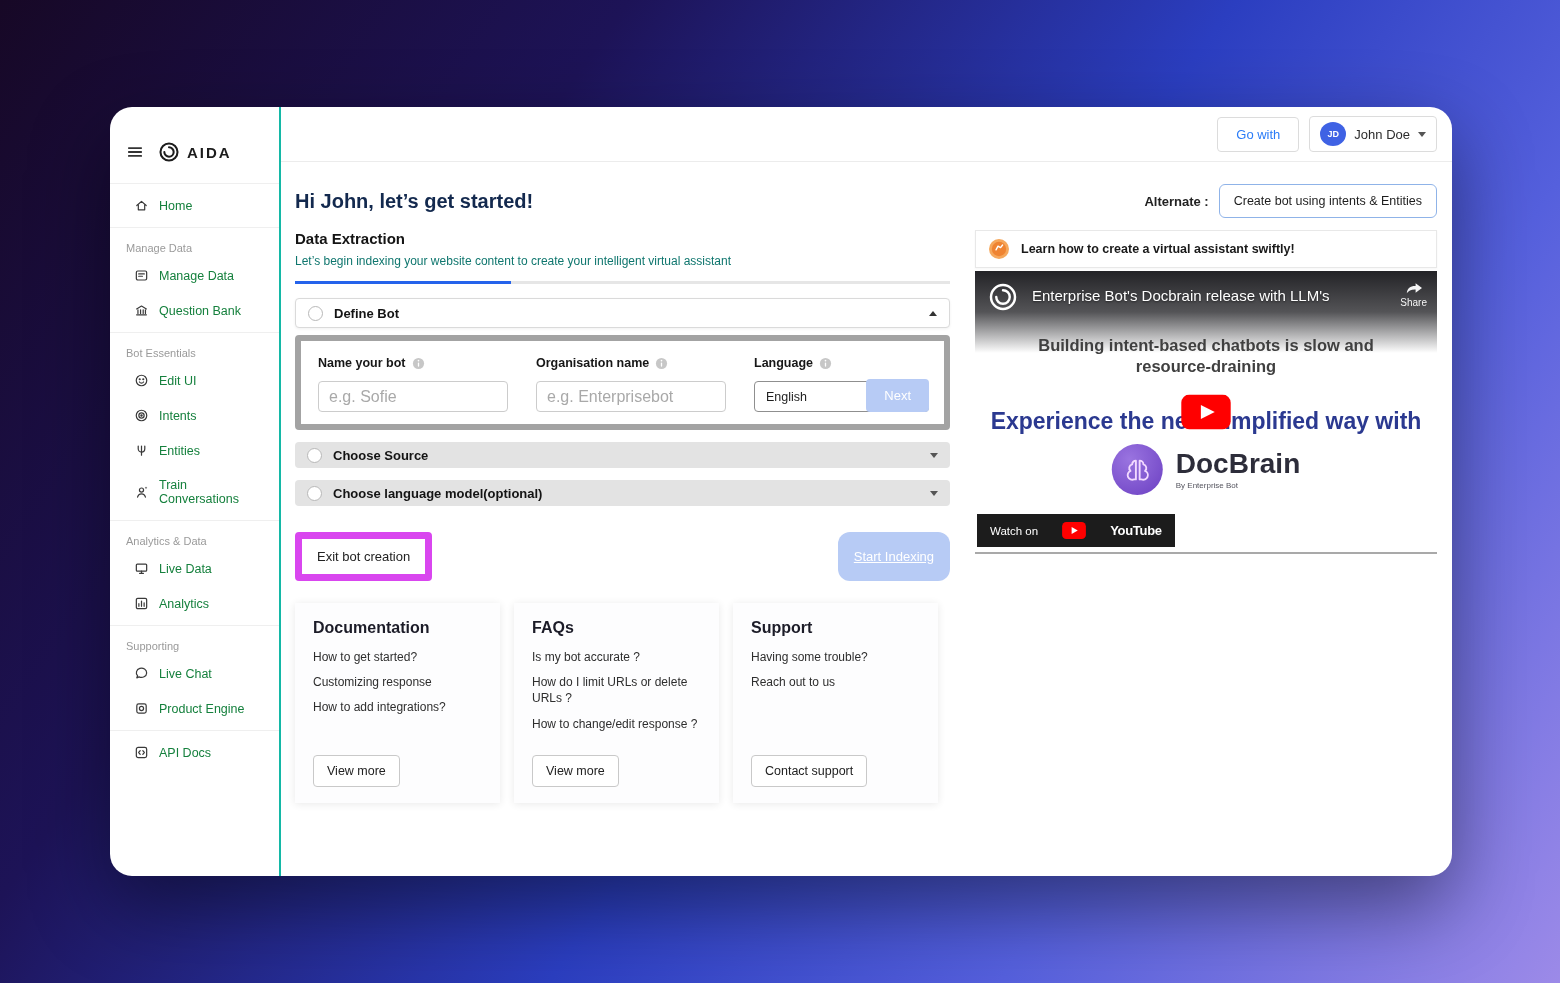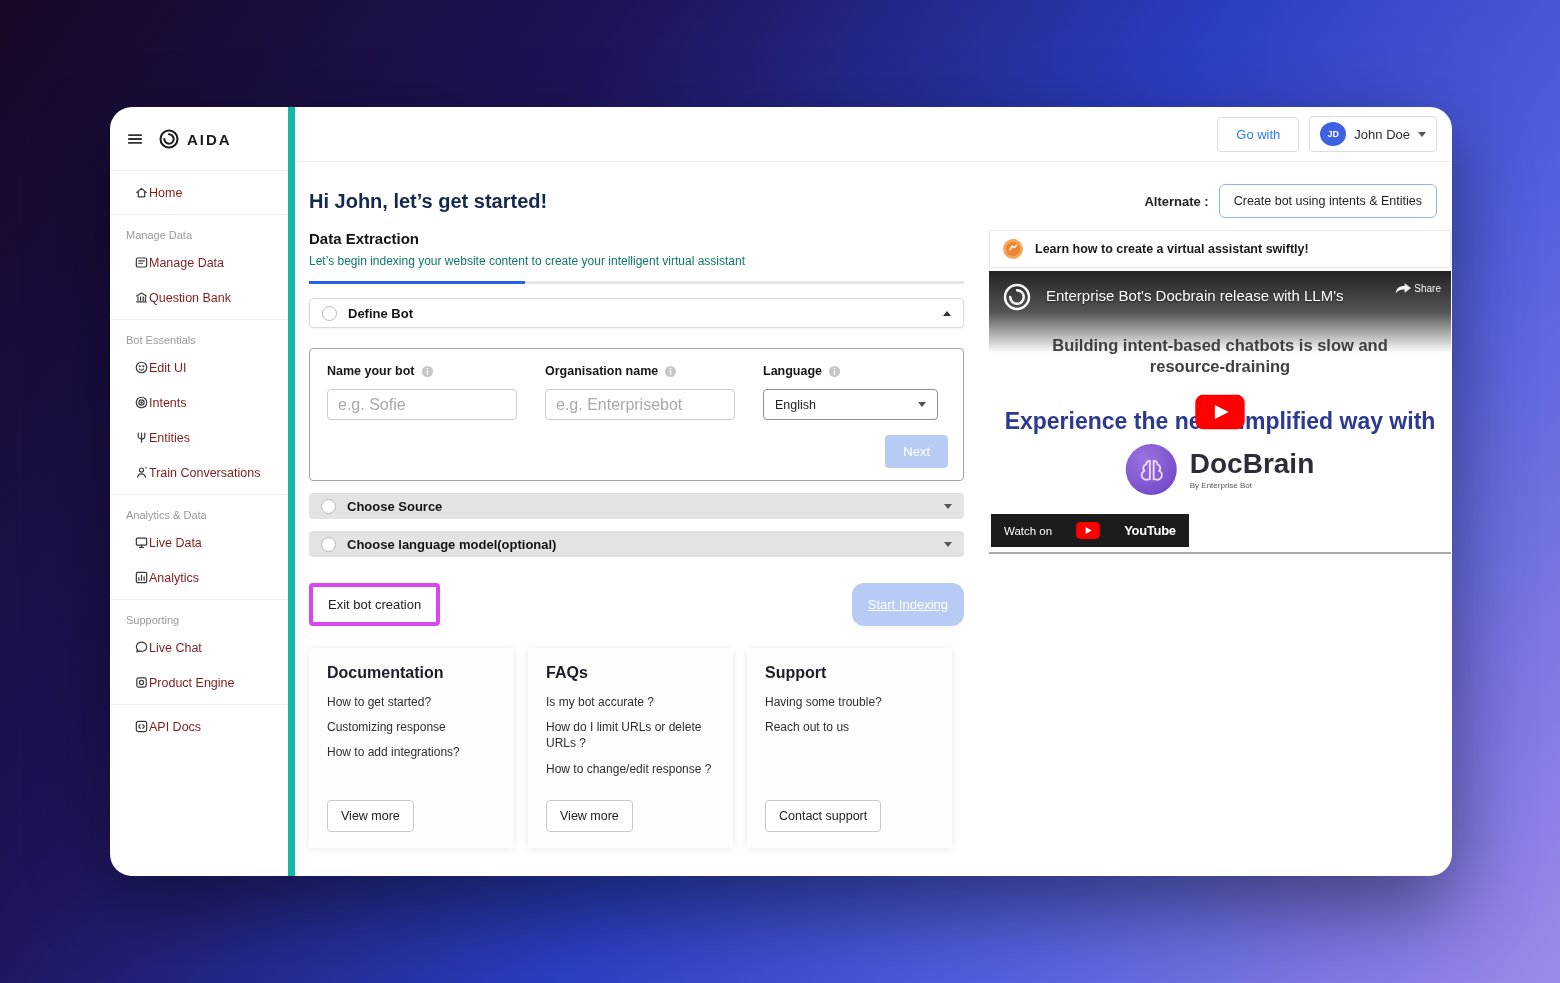--- a/index.html
+++ b/index.html
@@ -8,27 +8,27 @@
     font-family: "Liberation Sans", sans-serif;
     background: linear-gradient(125deg, #170826 0%, #1d1357 28%, #2b3ec0 55%, #5560dd 75%, #9c8ae8 100%);
     overflow: hidden;
   }
   .window {
     position: absolute; left: 110px; top: 107px; width: 1342px; height: 769px;
     background: #fff; border-radius: 22px; overflow: hidden; display: flex;
     box-shadow: 0 30px 80px rgba(0,0,0,0.45);
   }
   
-  .sidebar { width: 185px; border-right: 7px solid #14b8a6; flex-shrink: 0; padding-top: 3px; }
+  .sidebar { width: 171px; border-right: 2px solid #14b8a6; flex-shrink: 0; padding-top: 16px; }
   .sb-head { display:flex; align-items:center; gap:14px; padding: 18px 14px 16px 16px; }
   .sb-head .logo-wrap { display:flex; align-items:center; gap:7px; }
   .sb-title { font-size: 15px; font-weight: 700; letter-spacing: 2px; color:#1c1c1c; }
   .sb-divider { border-top: 1px solid #efefef; margin: 4px 0; }
   .sb-section { font-size: 11px; color: #9a9a9a; padding: 10px 16px 4px 16px; }
-  .sb-item { display:flex; align-items:center; gap:0; padding: 10px 16px 10px 24px; font-size: 12.5px; color:#7f1d1d; cursor:pointer; }
+  .sb-item { display:flex; align-items:center; gap:10px; padding: 10px 16px 10px 24px; font-size: 12.5px; color:#15803d; cursor:pointer; }
   .sb-item .icon, .icon { display:inline-flex; }
   .sb-item svg { width:15px; height:15px; }
   
   .main { flex: 1; display:flex; flex-direction:column; min-width:0; }
   .topbar { height: 55px; border-bottom: 1px solid #ececec; display:flex; align-items:center; justify-content:flex-end; gap: 10px; padding: 0 15px; flex-shrink:0; }
   .btn-golive { background:#fff; border:1px solid #dcdcdc; color:#2b7cf7; border-radius:4px; font-size:13px; padding: 9px 18px; cursor:pointer; font-family:inherit; }
   .user-chip { display:flex; align-items:center; gap:8px; border:1px solid #dcdcdc; border-radius:4px; padding: 5px 10px; cursor:pointer; background:#fff; }
   .avatar { width:26px; height:24px; border-radius:50%; background:#3f62e4; color:#fff; font-size:9px; font-weight:700; display:flex; align-items:center; justify-content:center; }
   .user-name { font-size:13px; color:#2c2c2c; }
   .caret-down { width:0; height:0; border-left:4px solid transparent; border-right:4px solid transparent; border-top:5px solid #555; }
@@ -44,44 +44,44 @@
   .right-col { width: 462px; flex-shrink:0; }
   .sec-title { font-size: 15px; font-weight: 700; color:#141414; margin-bottom: 7px; }
   .sec-sub { font-size: 12px; color:#0f766e; margin-bottom: 13px; }
   .progress { height: 3px; background:#e6e6e6; margin-bottom: 14px; }
   .progress .fill { height:100%; width:33%; background:#2563eb; }
   .acc { border:1px solid #dadada; border-radius:4px; height:30px; display:flex; align-items:center; gap:11px; padding: 0 12px; background:#fff; box-shadow:0 1px 3px rgba(0,0,0,0.06); cursor:pointer; }
   .radio { width:15px; height:15px; border-radius:50%; border:1.5px solid #b8b8b8; background:#fff; flex-shrink:0; }
   .acc-label { font-size: 13px; font-weight: 700; color:#141414; }
   .acc .tail { margin-left:auto; }
   .acc-gray { background:#e3e3e3; border:none; box-shadow:none; height:26px; margin-top:12px; }
-  .form-card { border:1px solid #a3a3a3; border-radius:4px; margin-top:20px; padding: 15px 17px 12px; position:relative; height:133px; }
+  .form-card { border:6px solid #a3a3a3; border-radius:4px; margin-top:7px; padding: 15px 17px 12px; position:relative; height:95px; }
   .fields { display:flex; gap: 28px; }
   .field .lbl-row { display:flex; align-items:center; gap:6px; }
   .field label { font-size:12.5px; font-weight:700; color:#171717; }
   .field input { margin-top:11px; width:190px; height:31px; border:1px solid #ccc; border-radius:4px; padding:0 10px; font-size:16px; font-family:inherit; color:#3b82f6; display:block; }
   .field input::placeholder { color:#a9a9a9; }
   .select-box { margin-top:11px; width:175px; height:31px; border:1px solid #8f8f8f; border-radius:4px; padding:0 11px; display:flex; align-items:center; justify-content:space-between; font-size:12.5px; color:#1f1f1f; cursor:pointer; background:#fff; }
   .btn-next { position:absolute; right:15px; bottom:12px; background:#b7cbf5; color:#fff; border:none; border-radius:4px; font-size:13px; padding: 9px 18px; font-family:inherit; }
   .actions { display:flex; justify-content:space-between; margin-top: 26px; }
-  .btn-exit { background:#fff; border:4px solid #d946ef; border-radius:4px; font-size:13px; color:#222; padding: 10px 15px; cursor:pointer; font-family:inherit; }
+  .btn-exit { background:#fff; border:7px solid #d946ef; border-radius:4px; font-size:13px; color:#222; padding: 10px 15px; cursor:pointer; font-family:inherit; }
   .btn-start { background:#b7cbf5; border:none; border-radius:12px; font-size:13px; color:#fff; padding: 10px 16px; font-family:inherit;text-decoration:underline; }
   .cards { display:flex; gap:14px; margin-top: 22px; }
   .card { width: 205px; height: 200px; background:#fdfdfe; box-shadow: 0 1px 8px rgba(0,0,0,0.09); padding: 16px 18px; display:flex; flex-direction:column; }
   .card h3 { font-size:16px; font-weight:600; color:#1c1c28; margin-bottom: 12px; }
   .card .line { font-size:12px; color:#2e2e2e; margin-bottom: 9px; line-height:1.35; }
   .card .btn-card { margin-top:auto; align-self:flex-start; background:#fff; border:1px solid #c9c9c9; border-radius:4px; font-size:12.5px; color:#222; padding: 8px 13px; cursor:pointer; font-family:inherit; }
   
   .promo { border:1px solid #e8e8e8; display:flex; align-items:center; gap:11px; padding: 7px 12px; margin-bottom:3px; box-shadow:0 1px 2px rgba(0,0,0,0.04); }
   .promo-txt { font-size:12.5px; font-weight:700; color:#1a1a1a; }
   .video { position:relative; height:283px; background:#fff; border-bottom:2px solid #a9a9a9; overflow:hidden; cursor:pointer; }
   .vid-grad { position:absolute; top:0; left:0; right:0; height:82px; background:linear-gradient(180deg, rgba(18,18,22,0.93) 0%, rgba(18,18,22,0.72) 50%, rgba(18,18,22,0) 100%); }
   .vid-logo { position:absolute; top:11px; left:13px; }
   .vid-title { position:absolute; top:16px; left:57px; color:#fff; font-size:15px; width:320px; text-shadow:0 1px 2px rgba(0,0,0,.5); }
-  .vid-share { position:absolute; top:9px; right:10px; display:flex; flex-direction:row; align-items:center; gap:1px; color:#fff; opacity:.95; }
+  .vid-share { position:absolute; top:9px; right:10px; display:flex; flex-direction:column; align-items:center; gap:1px; color:#fff; opacity:.95; }
   .vid-share .share-txt { font-size:10px; }
   .vid-tagline { position:absolute; top:64px; left:50%; transform:translateX(-50%); width:370px; text-align:center; font-size:16.5px; font-weight:700; color:#404040; line-height:1.25; }
   .vid-headline { position:absolute; top:137px; left:0; right:0; text-align:center; font-size:23px; font-weight:800; color:#2b3990; white-space:nowrap; }
   .vid-play { position:absolute; left:50%; top:141px; transform:translate(-50%,-50%); }
   .brand-row { position:absolute; top:173px; left:50%; transform:translateX(-50%); display:flex; align-items:center; gap:13px; }
   .brand-circle { width:51px; height:51px; border-radius:50%; background:radial-gradient(circle at 35% 30%, #9a74e0, #6b3fc2); display:flex; align-items:center; justify-content:center; }
   .brand-name { font-size:28px; font-weight:800; color:#2d2d3a; line-height:1; }
   .brand-sub { font-size:8px; color:#55555f; margin-top:3px; }
   .watch-badge { position:absolute; left:2px; bottom:5px; background:#1c1c1c; color:#fff; display:flex; align-items:center; gap:24px; padding: 8px 13px; cursor:pointer; }
   .watch-txt { font-size:11.5px; }

